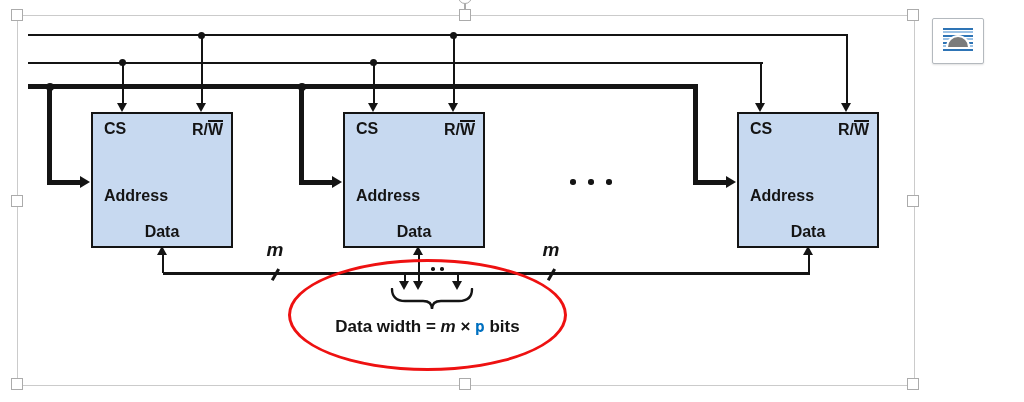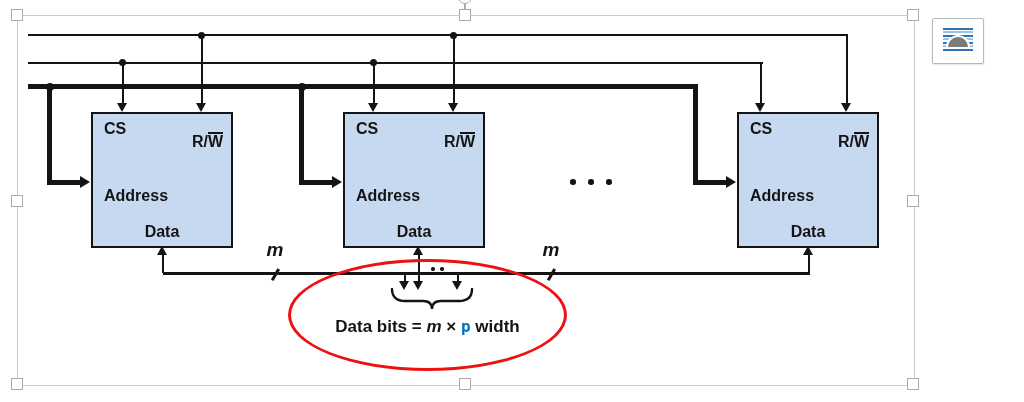--- a/index.html
+++ b/index.html
@@ -18,21 +18,21 @@
   .thickh{height:5px!important;}
   .thickv{width:5px!important;}
   .dotj{position:absolute;width:7px;height:7px;border-radius:50%;background:var(--line);z-index:3;}
   .dotj8{width:8px;height:8px;}
   .ah-d{position:absolute;width:0;height:0;border-left:5.5px solid transparent;border-right:5.5px solid transparent;border-top:9px solid var(--line);z-index:3;}
   .ah-u{position:absolute;width:0;height:0;border-left:5.5px solid transparent;border-right:5.5px solid transparent;border-bottom:9px solid var(--line);z-index:3;}
   .ah-r{position:absolute;width:0;height:0;border-top:6.5px solid transparent;border-bottom:6.5px solid transparent;border-left:10px solid var(--line);z-index:3;}
   .chip{position:absolute;top:112px;width:142px;height:136px;background:var(--chip-fill);
         border:2.2px solid var(--line);box-sizing:border-box;z-index:2;}
   .chip .cs{position:absolute;left:11px;top:6px;font-size:16px;font-weight:700;}
-  .chip .rw{position:absolute;right:8px;top:18px;font-size:16px;font-weight:700;}
+  .chip .rw{position:absolute;right:8px;top:6px;font-size:16px;font-weight:700;}
   .chip .rw .ol{display:inline-block;border-top:2px solid var(--line);line-height:1.05;}
   .chip .addr{position:absolute;left:11px;top:73px;font-size:16px;font-weight:700;}
   .chip .dat{position:absolute;bottom:5px;left:0;width:100%;text-align:center;font-size:16px;font-weight:700;}
   .mlab{position:absolute;width:28px;text-align:center;font-style:italic;font-weight:700;font-size:19px;z-index:4;}
   .slash{position:absolute;width:2.5px;height:13px;background:var(--line);transform:rotate(30deg);z-index:3;}
   .bdot{position:absolute;width:5.5px;height:5.5px;border-radius:50%;background:var(--line);z-index:2;}
   .sdot{position:absolute;width:3.5px;height:3.5px;border-radius:50%;background:var(--line);z-index:4;}
   .ellipse{position:absolute;left:288px;top:259px;width:279px;height:112px;border:3.5px solid var(--ellipse-red);
            border-radius:50%;box-sizing:border-box;z-index:5;}
   .ann{position:absolute;left:288px;top:317px;width:279px;text-align:center;font-size:17px;font-weight:700;
@@ -150,21 +150,21 @@
     <svg class="brace" width="84" height="26" viewBox="0 0 84 26">
       <path d="M2,1 C2,9 7,13 15,13 L33,13 C39,13 42,16 42,21 C42,16 45,13 51,13 L69,13 C77,13 82,9 82,1" fill="none" stroke="#141414" stroke-width="2.4" stroke-linecap="round"></path>
     </svg>
 
     <div class="mlab" style="left:261px;top:239px;">m</div>
     <div class="slash" style="left:274px;top:268px;"></div>
     <div class="mlab" style="left:537px;top:239px;">m</div>
     <div class="slash" style="left:550px;top:268px;"></div>
 
     <div class="ellipse"></div>
-    <div class="ann"><span>Data bits = </span><span class="mi">m</span><span> × </span><span class="p">p</span><span> width</span></div>
+    <div class="ann"><span>Data width = </span><span class="mi">m</span><span> × </span><span class="p">p</span><span> bits</span></div>
   </div>
 
   <div class="lo-btn">
     <div class="lo-icon">
       <div class="r r-dark"></div>
       <div class="r r-light"></div>
       <div class="r r-dark"></div>
       <div class="r r-light"></div>
       <div class="r r-dark"></div>
       <div class="r r-light"></div>

